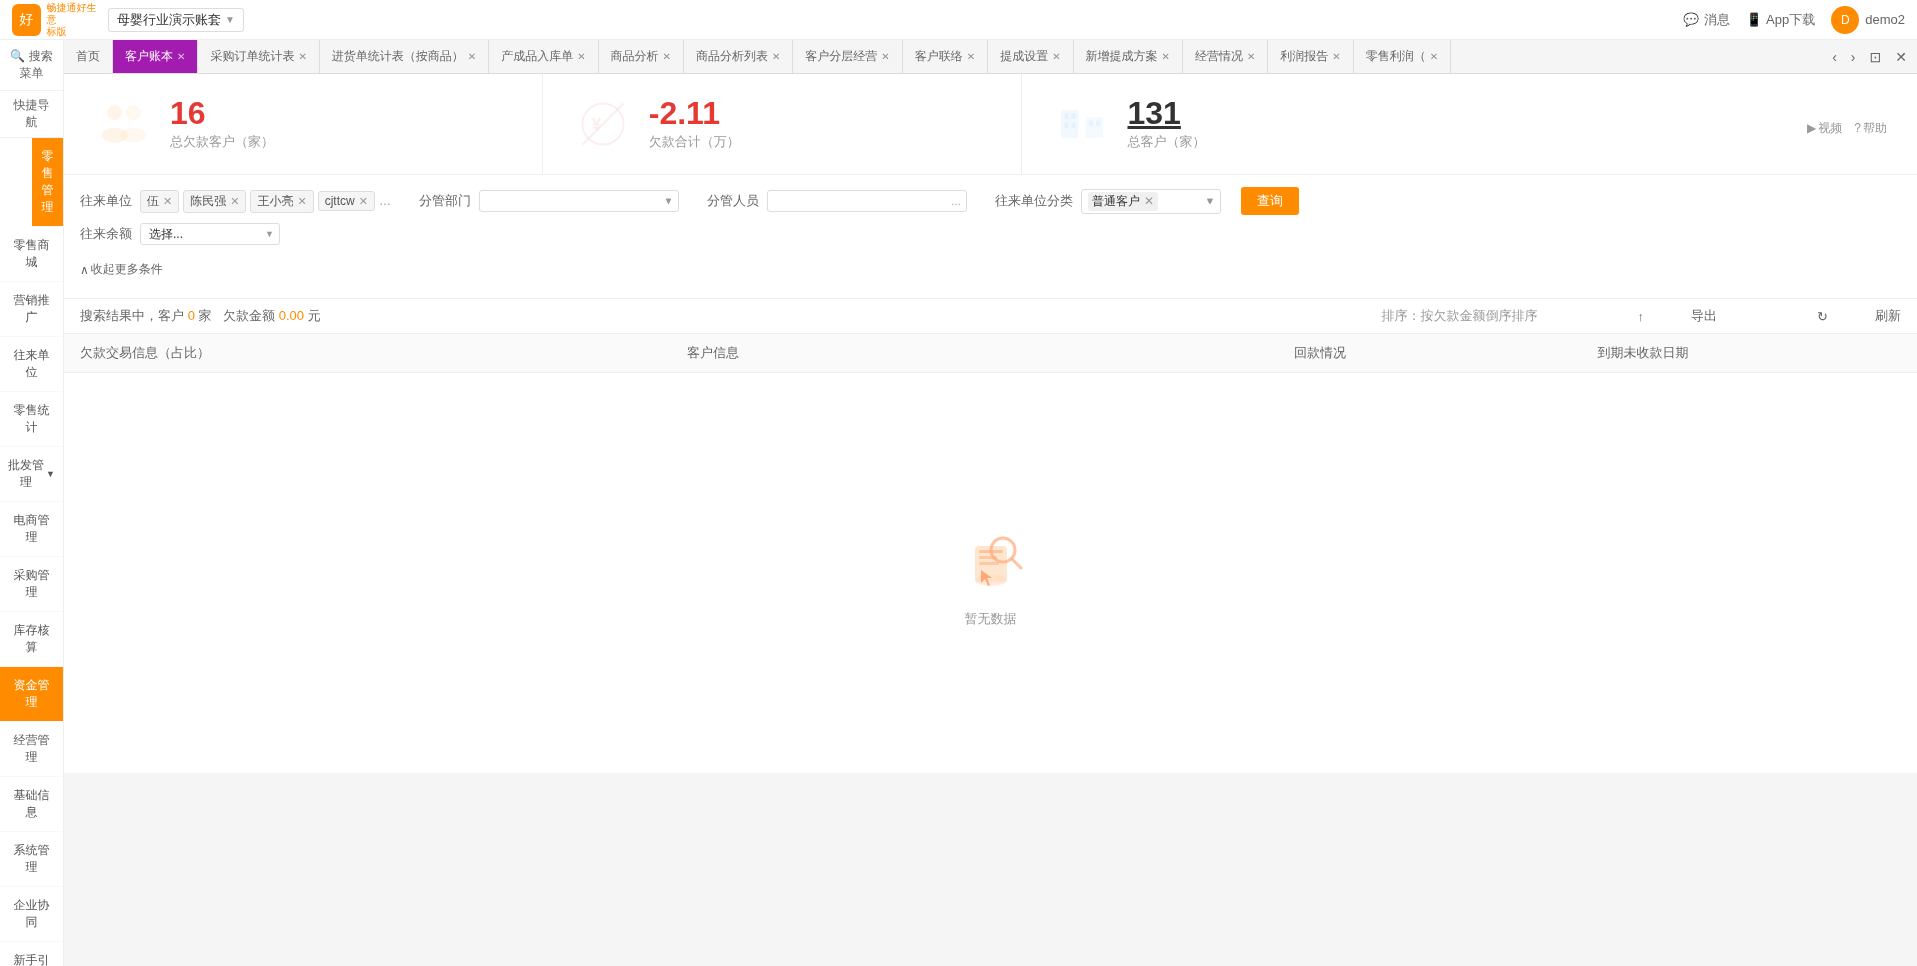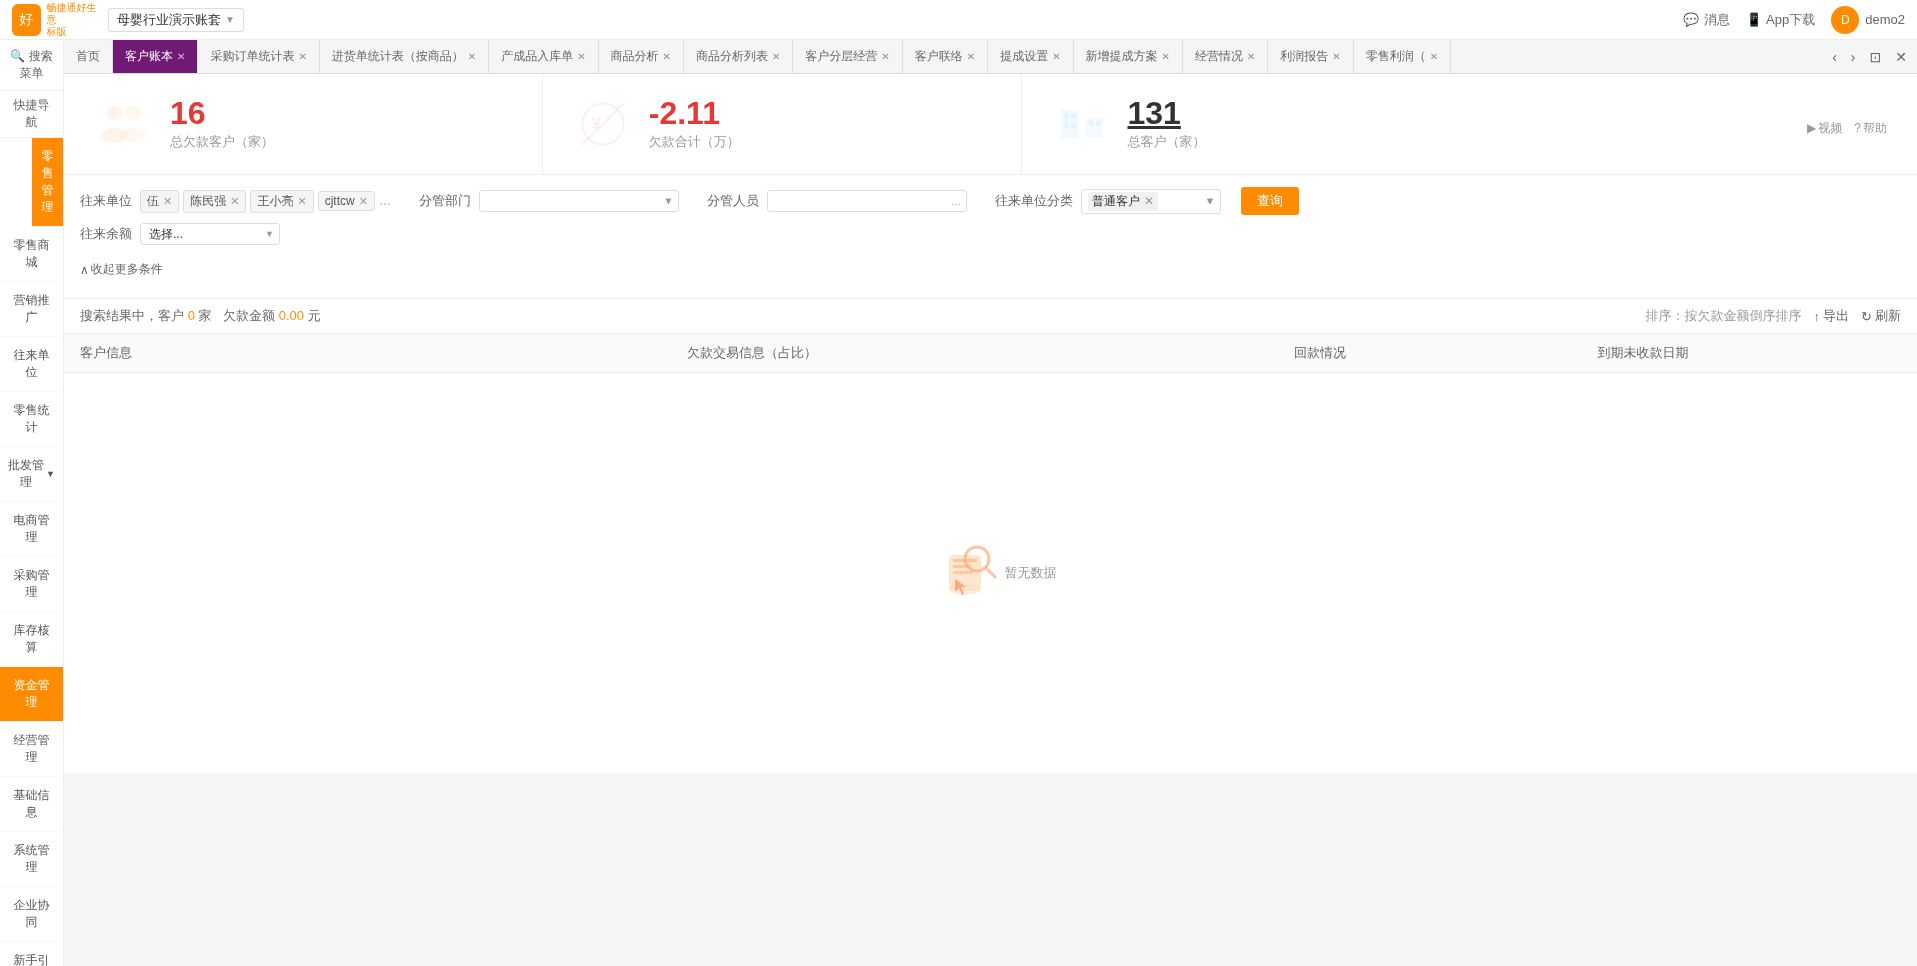--- a/index.html
+++ b/index.html
@@ -34,21 +34,21 @@
     .sidebar-item { padding: 10px 8px; text-align: center; font-size: 12px; color: #555; cursor: pointer; border-bottom: 1px solid #f8f8f8; }
     .sidebar-item.active { background: #ff8c00; color: white; margin-left: 32px; }
     .sidebar-item-with-arrow { display: flex; align-items: center; justify-content: center; gap: 2px; }
 
     
     .content-area { flex: 1; display: flex; flex-direction: column; overflow: hidden; }
 
     
     .tab-bar { display: flex; align-items: center; background: #f5f5f5; border-bottom: 1px solid #ddd; height: 34px; overflow: hidden; }
     .tab { display: flex; align-items: center; height: 34px; padding: 0 12px; font-size: 12px; cursor: pointer; border-right: 1px solid #ddd; white-space: nowrap; background: #f5f5f5; color: #666; gap: 4px; }
-    .tab.active { background: #701a75; color: white; }
+    .tab.active { background: #a21caf; color: white; }
     .tab .close-btn { font-size: 10px; opacity: 0.7; cursor: pointer; }
     .tab-nav-btn { padding: 0 6px; cursor: pointer; color: #666; font-size: 14px; display: flex; align-items: center; }
     .tab-actions { margin-left: auto; display: flex; align-items: center; gap: 2px; padding-right: 4px; }
 
     
     .page-content { flex: 1; overflow-y: auto; background: #f5f5f5; }
 
     
     .stats-row { display: flex; background: #fff; border-bottom: 1px solid #eee; }
     .stat-card { flex: 1; padding: 20px 30px; display: flex; align-items: center; gap: 16px; border-right: 1px solid #eee; min-height: 90px; position: relative; }
@@ -77,29 +77,29 @@
     .filter-input-wrap { position: relative; display: inline-flex; align-items: center; }
     .filter-input { border: 1px solid #ddd; border-radius: 3px; padding: 3px 24px 3px 8px; font-size: 12px; min-width: 200px; }
     .filter-input-wrap .expand-btn { position: absolute; right: 6px; font-size: 10px; color: #999; cursor: pointer; }
     .collapse-btn { display: flex; align-items: center; gap: 2px; font-size: 12px; color: #666; cursor: pointer; margin: 0 auto; padding: 4px 0; }
 
     
     .result-bar { display: flex; align-items: center; justify-content: space-between; padding: 8px 16px; background: #fff; border-bottom: 1px solid #eee; }
     .result-info { font-size: 13px; color: #666; }
     .result-info span.highlight { color: #ff8c00; }
     .result-actions { display: flex; align-items: center; gap: 12px; font-size: 13px; color: #666; }
-    .result-actions span { cursor: pointer; display: flex; align-items: center; gap: 3px; }
+    .result-actions span { cursor: pointer; display: flex; align-items: center; gap: 3px; margin-left: 44px; }
     .sort-label { color: #999; }
 
     
     .data-table { background: #fff; margin-top: 0; width: 100%; }
     .table-header { display: flex; background: #fafafa; border-bottom: 1px solid #eee; padding: 10px 16px; }
     .table-col { flex: 1; font-size: 13px; color: #666; font-weight: normal; }
     .table-col.wide { flex: 2; }
-    .table-body { min-height: 400px; display: flex; align-items: center; justify-content: center; background: #fff; padding: 60px 0; }
+    .table-body { min-height: 400px; display: flex; flex-direction: column; align-items: center; justify-content: center; background: #fff; padding: 60px 0; }
     .empty-icon { width: 80px; height: 80px; margin-bottom: 12px; }
     .empty-text { font-size: 13px; color: #999; }
 
     
     .query-btn { background: #ff8c00; color: white; border: none; border-radius: 3px; padding: 5px 16px; font-size: 13px; cursor: pointer; white-space: nowrap; }
 
     
     .customer-tag { display: flex; align-items: center; gap: 4px; background: #f5f5f5; border: 1px solid #ddd; border-radius: 3px; padding: 2px 6px; font-size: 12px; }
     .customer-tag .remove { cursor: pointer; color: #999; }
   </style>
@@ -412,22 +412,22 @@
           </span>
           <span>
             <span>↻</span>
             <span>刷新</span>
           </span>
         </div>
       </div>
 
       <div class="data-table">
         <div class="table-header">
+          <div class="table-col wide">欠款交易信息（占比）</div>
           <div class="table-col wide">客户信息</div>
-          <div class="table-col wide">欠款交易信息（占比）</div>
           <div class="table-col">回款情况</div>
           <div class="table-col">到期未收款日期</div>
         </div>
         <div class="table-body">
 
           <div class="empty-icon">
             <svg width="80" height="80" viewBox="0 0 80 80" fill="none">
 
               <ellipse cx="40" cy="62" rx="16" ry="6" fill="#ffccaa" opacity="0.4"></ellipse>
               <rect x="24" y="28" width="32" height="36" rx="4" fill="#ffddbb" opacity="0.7"></rect>

